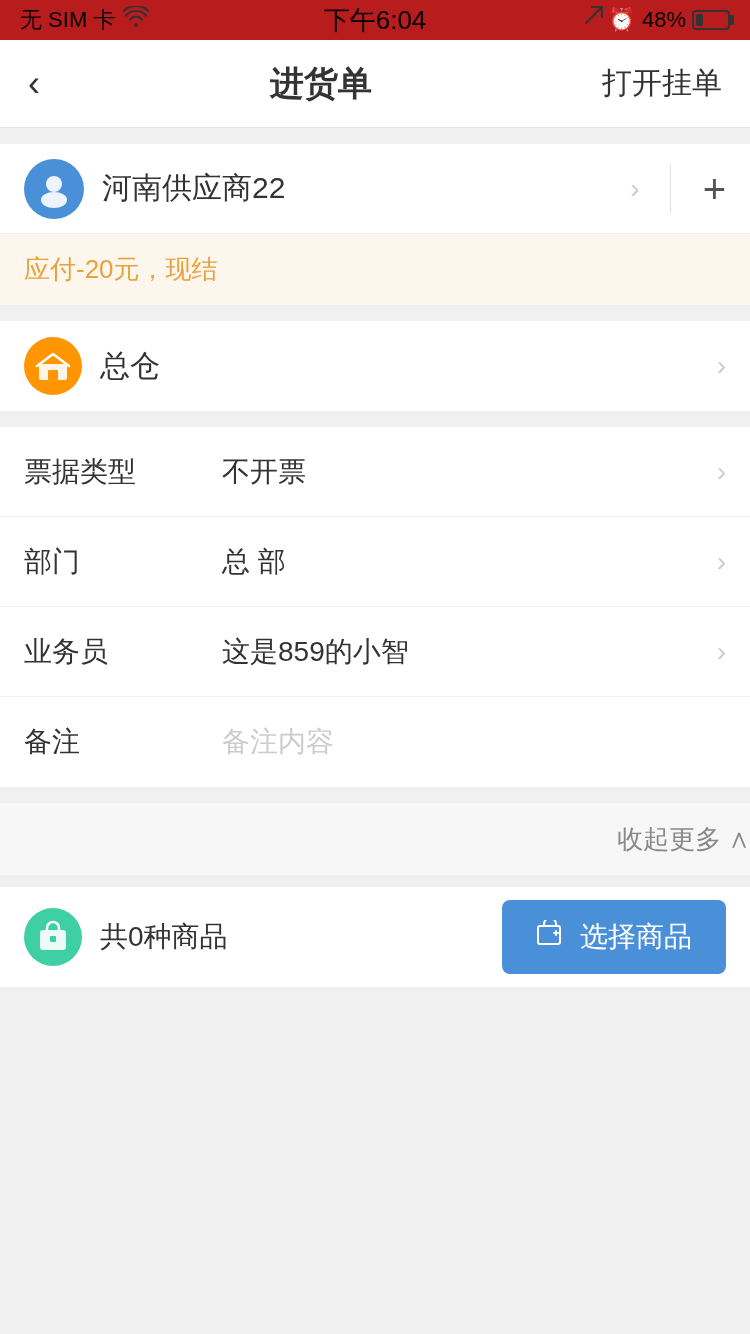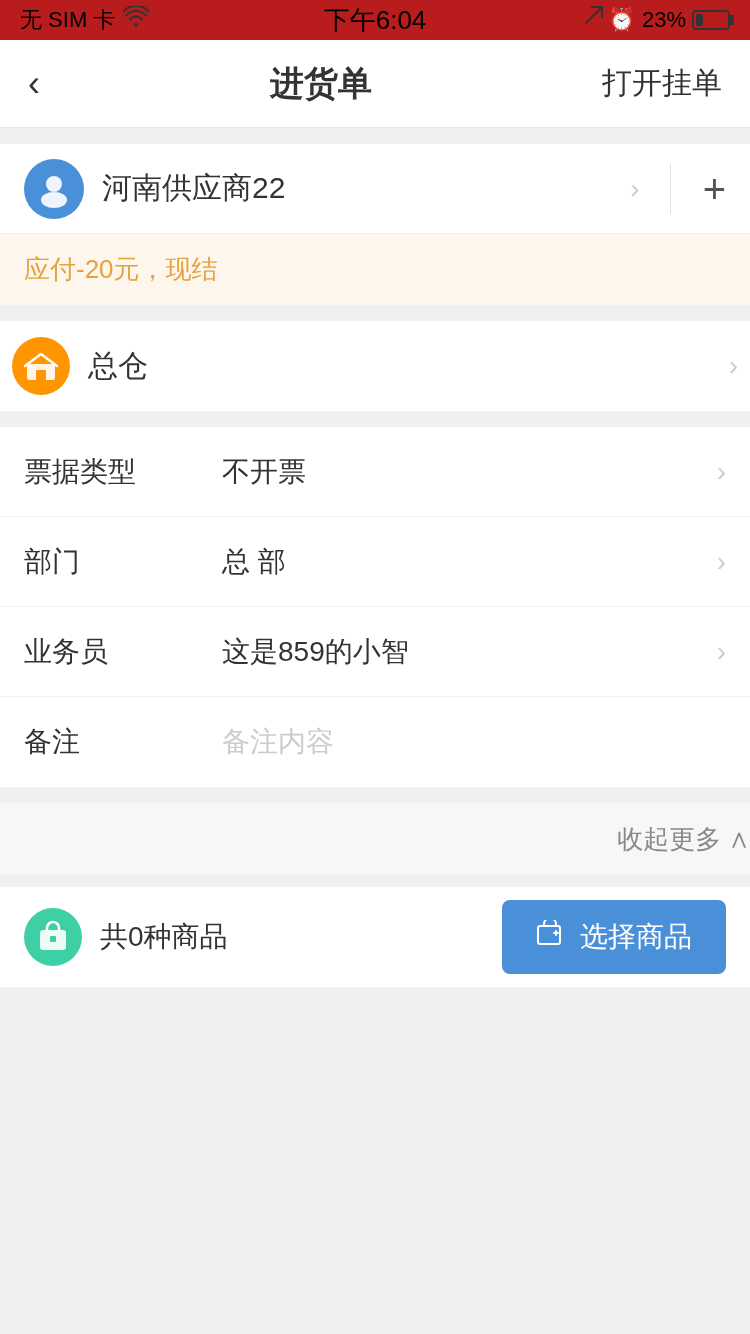--- a/index.html
+++ b/index.html
@@ -166,21 +166,21 @@
       font-size: 26px;
       color: #e6a23c;
     }
 
     
     .warehouse-section {
       background: #fff;
       margin-top: 16px;
       display: flex;
       align-items: center;
-      padding: 0 12px;
+      padding: 0 24px;
       height: 90px;
     }
     .warehouse-icon {
       width: 58px;
       height: 58px;
       border-radius: 50%;
       background: #ff9500;
       display: flex;
       align-items: center;
       justify-content: center;
@@ -319,21 +319,21 @@
     </span>
   </div>
   <div class="status-center">下午6:04</div>
   <div class="status-right">
     <span>
       <svg width="18" height="22" viewBox="0 0 18 22" fill="none" xmlns="http://www.w3.org/2000/svg">
         <path d="M1 17L17 1M17 1H7M17 1V11" stroke="#333" stroke-width="2.2" stroke-linecap="round" stroke-linejoin="round"></path>
       </svg>
     </span>
     <span>⏰</span>
-    <span>23%</span>
+    <span>48%</span>
     <span class="battery-block">
       <span class="battery-rect">
         <span class="battery-fill"></span>
       </span>
     </span>
   </div>
 </div>
 
 <div class="nav-bar">
   <span class="nav-back">‹</span>

